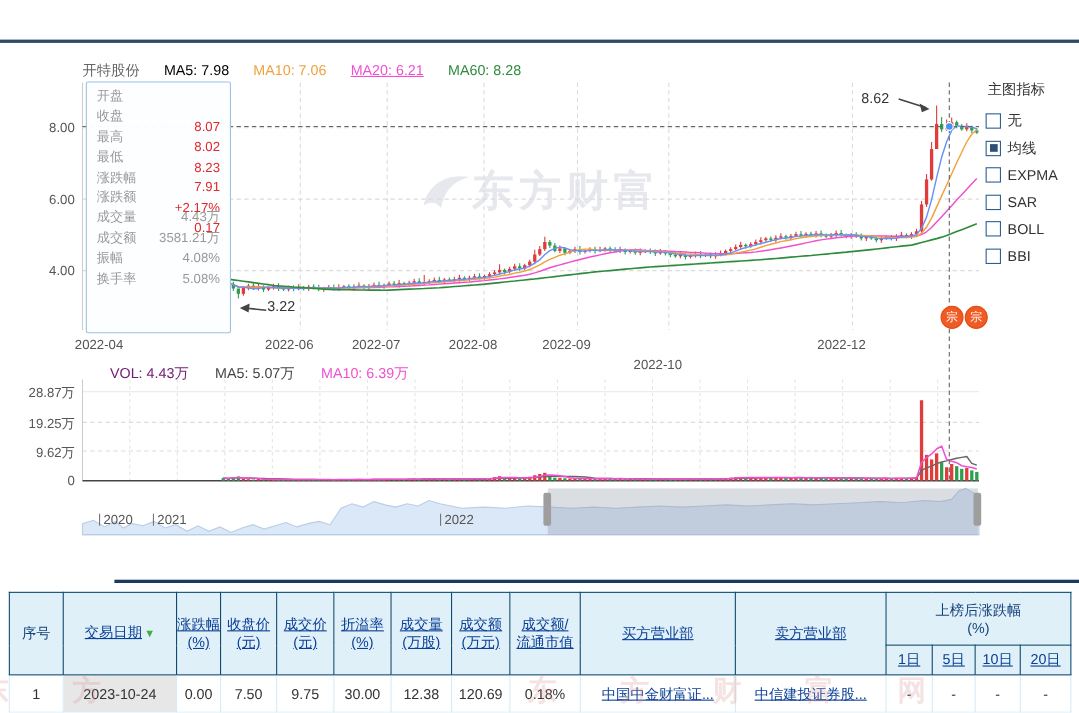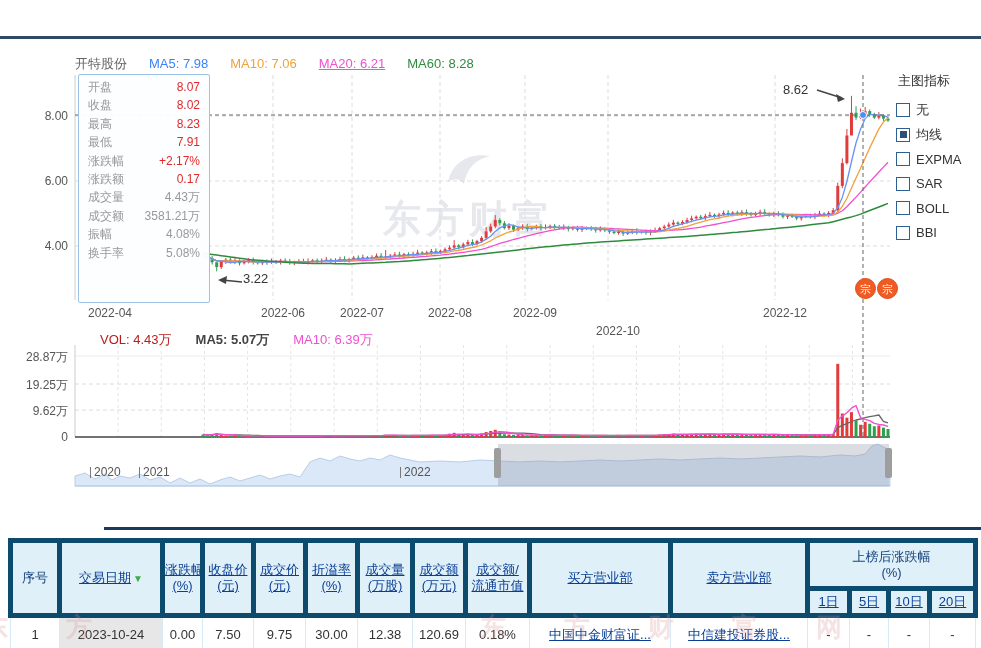--- a/index.html
+++ b/index.html
@@ -8,23 +8,23 @@
   .abs{position:absolute;}
   .page-title{left:18px;top:7px;font-size:17px;font-weight:bold;color:#222;}
   .title-rule{left:0;top:36px;width:981px;height:3px;background:#2e4a66;}
   #gfx{left:0;top:0;z-index:1;pointer-events:none;}
   .txt{position:absolute;z-index:2;color:#555;font-size:12px;white-space:nowrap;}
   .legend-main{left:75px;top:55px;z-index:2;font-size:13px;white-space:nowrap;}
   .legend-main span{margin-right:22px;}
   .legend-vol{left:100px;top:331px;z-index:2;font-size:13px;white-space:nowrap;}
   .legend-vol span{margin-right:24px;}
   .ylab{width:46px;text-align:right;}
-  .xlab{width:64px;text-align:right;}
-  .watermark-main{left:383px;top:148px;z-index:0;display:flex;align-items:center;color:#e7e8ee;
-      font-size:38px;font-weight:bold;letter-spacing:5px;flex-direction:column;}
+  .xlab{width:64px;text-align:left;}
+  .watermark-main{left:383px;top:148px;z-index:0;display:flex;align-items:flex-end;color:#e7e8ee;
+      font-size:38px;font-weight:bold;letter-spacing:5px;}
   .watermark-table{z-index:3;color:rgba(214,140,140,0.25);font-size:26px;font-weight:bold;
       letter-spacing:58px;overflow:hidden;white-space:nowrap;pointer-events:none;}
   
   .tooltip{left:78px;top:74px;width:132px;height:229px;z-index:5;background:rgba(252,254,255,0.97);
       border:1px solid #9cc2e5;border-radius:2px;box-sizing:border-box;}
   .tip-head{background:#ddeefa;padding:4px 0 3px 0;text-align:center;}
   .tip-hint{color:#e12a2a;font-size:12px;}
   .tip-date{color:#234;font-size:13px;margin-top:1px;}
   .tip-rows{padding:3px 9px 0 9px;}
   .tip-row{display:flex;justify-content:space-between;height:18.4px;line-height:18.4px;font-size:12px;}
@@ -50,25 +50,25 @@
   .nav-sel{z-index:2;}
   
   .tab-bar-line{left:104px;top:527px;width:877px;height:3px;background:#1c3a5e;z-index:1;}
   .tab{z-index:2;background:#fff;text-align:center;font-size:16px;color:#222;cursor:pointer;box-sizing:border-box;}
   .tab.active{left:8px;top:492px;width:97px;height:38px;line-height:37px;border:1px solid #31536f;border-bottom:none;}
   .tab.inactive{left:104px;top:493px;width:95px;height:34px;line-height:33px;border:1px solid #31536f;}
   
   .tbl-wrap{left:8px;top:538px;width:965px;z-index:2;}
   table.grid{border-collapse:collapse;table-layout:fixed;width:965px;}
   table.grid td{padding:0;text-align:center;overflow:hidden;white-space:nowrap;}
-  table.grid thead td{background:#e0f0f9;border:5px solid #0c4a6e;color:#15427c;font-size:13px;line-height:16px;margin-top:20px;}
+  table.grid thead td{background:#e0f0f9;border:1px solid #0c4a6e;color:#15427c;font-size:13px;line-height:16px;margin-top:20px;}
   table.grid tbody td{border:1px solid #d7ebf6;background:#fff;color:#333;font-size:13px;height:33px;}
   .hlink{color:#0a3f96;text-decoration:underline;cursor:pointer;}
   .plain-h{color:#17365d;}
-  .red{color:#e21818;}
+  .red{color:#e21818;margin-top:28px;}
   .cell-date{background:#e7e7e7 !important;}
   .dash{color:#555;}
   .sort-ico{color:#3fae49;font-size:10px;margin-left:2px;}
   .next-row td{background:#e3f1fa;height:10px;border:1px solid #d7ebf6;}
 </style>
 </head>
 <body>
 
 <div class="page">
 
@@ -581,21 +581,21 @@
       <line x1="863" y1="75" x2="863" y2="437" stroke="#666666" stroke-dasharray="4,3" stroke-width="1"></line>
       <line x1="75" y1="115" x2="890" y2="115" stroke="#666666" stroke-dasharray="4,3" stroke-width="1"></line>
       <circle cx="863" cy="115" r="3.5" fill="#4a90f4" stroke="#fff" stroke-width="1"></circle>
       <line x1="817" y1="90" x2="842" y2="98" stroke="#444444" stroke-width="1.5"></line>
       <polygon points="845,99 836,94 838,102" fill="#444444"></polygon>
       <line x1="242" y1="282" x2="222" y2="280" stroke="#444444" stroke-width="1.5"></line>
       <polygon points="218,280 227,276 226,284" fill="#444444"></polygon>
     </svg>
 
   <div class="abs legend-main">
-    <span style="color:#666">开特股份</span><span id="main-legend-items"><span style="color: #3b82f6;">MA5: 7.98</span><span style="color: rgb(240, 161, 60);">MA10: 7.06</span><span style="color: rgb(240, 79, 208); text-decoration: underline;">MA20: 6.21</span><span style="color: rgb(46, 139, 60);">MA60: 8.28</span></span>
+    <span style="color:#666">开特股份</span><span id="main-legend-items"><span style="color: #000000;">MA5: 7.98</span><span style="color: rgb(240, 161, 60);">MA10: 7.06</span><span style="color: rgb(240, 79, 208); text-decoration: underline;">MA20: 6.21</span><span style="color: rgb(46, 139, 60);">MA60: 8.28</span></span>
   </div>
 
   <div id="axis-labels">
       <div class="txt ylab" style="left:22px;top:109px;">8.00</div>
       <div class="txt ylab" style="left:22px;top:174px;">6.00</div>
       <div class="txt ylab" style="left:22px;top:239px;">4.00</div>
       <div class="txt xlab" style="left:68px;top:306px;">2022-04</div>
       <div class="txt xlab" style="left:241px;top:306px;">2022-06</div>
       <div class="txt xlab" style="left:320px;top:306px;">2022-07</div>
       <div class="txt xlab" style="left:408px;top:306px;">2022-08</div>
@@ -682,21 +682,21 @@
       <div class="cbx-item">
         <span class="cbx"></span>
         <span class="cl">BOLL</span>
       </div>
       <div class="cbx-item">
         <span class="cbx"></span>
         <span class="cl">BBI</span>
       </div>
     </div>
 
-  <div class="abs legend-vol"><span id="vol-legend-items"><span style="color: #b91c1c;">VOL: 4.43万</span><span style="color: rgb(68, 68, 68); font-weight: bold;">MA5: 5.07万</span><span style="color: rgb(240, 79, 208);">MA10: 6.39万</span></span></div>
+  <div class="abs legend-vol"><span id="vol-legend-items"><span style="color: #701a75;">VOL: 4.43万</span><span style="color: rgb(68, 68, 68);">MA5: 5.07万</span><span style="color: rgb(240, 79, 208);">MA10: 6.39万</span></span></div>
 
   <div id="nav-labels">
       <div class="abs nav-year" style="left:90px;top:467px;z-index:2;">2020</div>
       <div class="abs nav-year" style="left:139px;top:467px;z-index:2;">2021</div>
       <div class="abs nav-year" style="left:400px;top:467px;z-index:2;">2022</div>
     </div>
   <div class="abs nav-sel" id="nav-sel" style="top: 444px; height: 42px; left: 498px; width: 391px;"></div>
   <div class="abs nav-handle" id="nav-h-left" style="top: 448px; left: 494px;"></div>
   <div class="abs nav-handle" id="nav-h-right" style="top: 448px; left: 885px;"></div>
 

